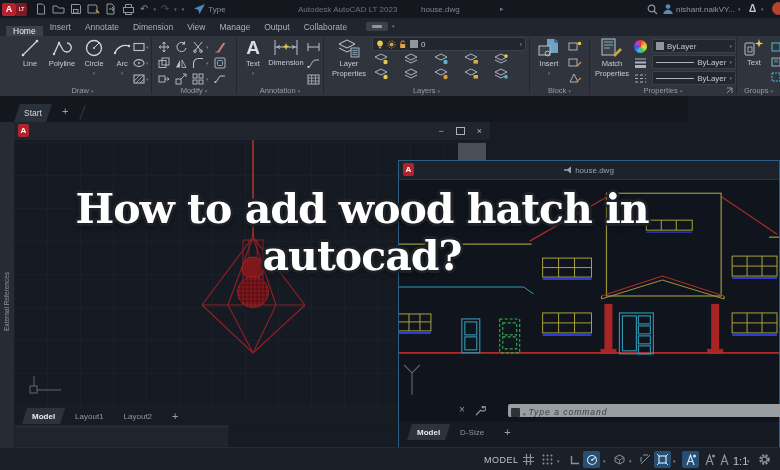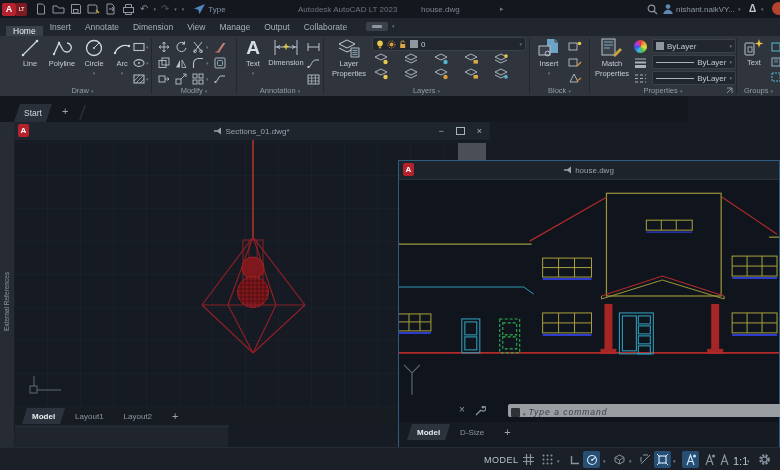--- a/index.html
+++ b/index.html
@@ -489,23 +489,20 @@
     <span class="tabplus" style="left:62px;">+</span>
     <div class="tabslash" style="left:82px;"></div>
   </div>
 
   <div class="abs palette">
     <span>External References</span>
   </div>
 
   <div class="abs dwin" style="left:14px;top:122px;width:476px;height:306px;">
     <div class="wtitle">
-      <span class="ttl"><svg class="pin" width="8" height="8" viewBox="0 0 8 8">
-            <path d="M0 3.2h3.4L7 .6v6.8L3.4 4.8H0z" fill="#98a2ad"></path>
-          </svg><span>Sections_01.dwg*</span></span>
       <span class="winA">A</span>
       <div class="wctl" style="right:8px;">
         <span>−</span>
         <span class="maxbox"></span>
         <span>×</span>
       </div>
     </div>
     <div class="abs gridbg" style="left:0;top:18px;width:476px;height:267px;background-color:#151a23;">
       <svg width="476" height="267" viewBox="0 0 476 267">
         <defs>
@@ -626,20 +623,24 @@
       <span class="caret">▾</span>
       <span class="cmdtext">Type a command</span>
     </div>
     <div class="ltabs" style="top:261px;height:24px;align-items:flex-start;padding-top:2px;background:#161b23;">
       <div class="ltab active" style="margin-left:8px;">Model</div>
       <div class="ltab">D-Size</div>
       <span style="color:#9aa3ad;font-size:11px;margin-left:10px;margin-top:2px;">+</span>
     </div>
   </div>
 
+  <div class="abs overlay">
+    <div>How to add wood hatch in</div>
+    <div>autocad?</div>
+  </div>
 
   <div class="abs statusbar">
     <span class="sb-model" style="left:484px;">MODEL</span>
     <div class="sbico" style="left:520px;">
       <svg width="11" height="11" viewBox="0 0 11 11">
           <path d="M3.5 0v11M7.5 0v11M0 3.5h11M0 7.5h11" stroke="#8a94a0" stroke-width="1.2"></path>
         </svg>
     </div>
     <div class="sbico" style="left:539px;">
       <svg width="11" height="11" viewBox="0 0 11 11">

